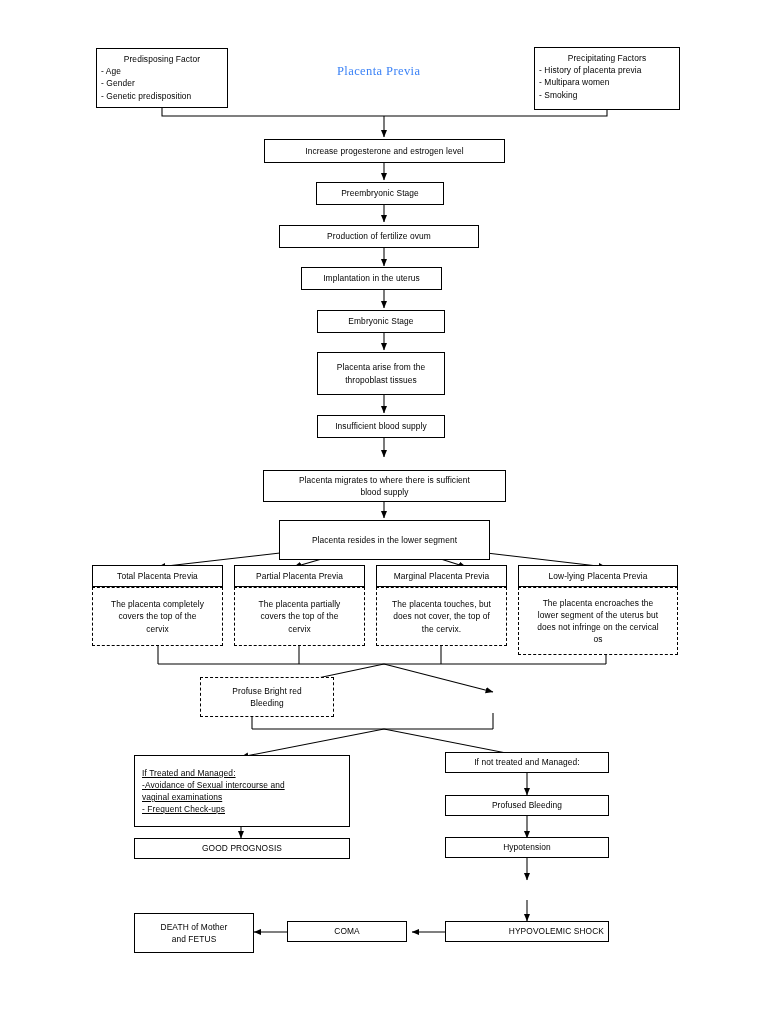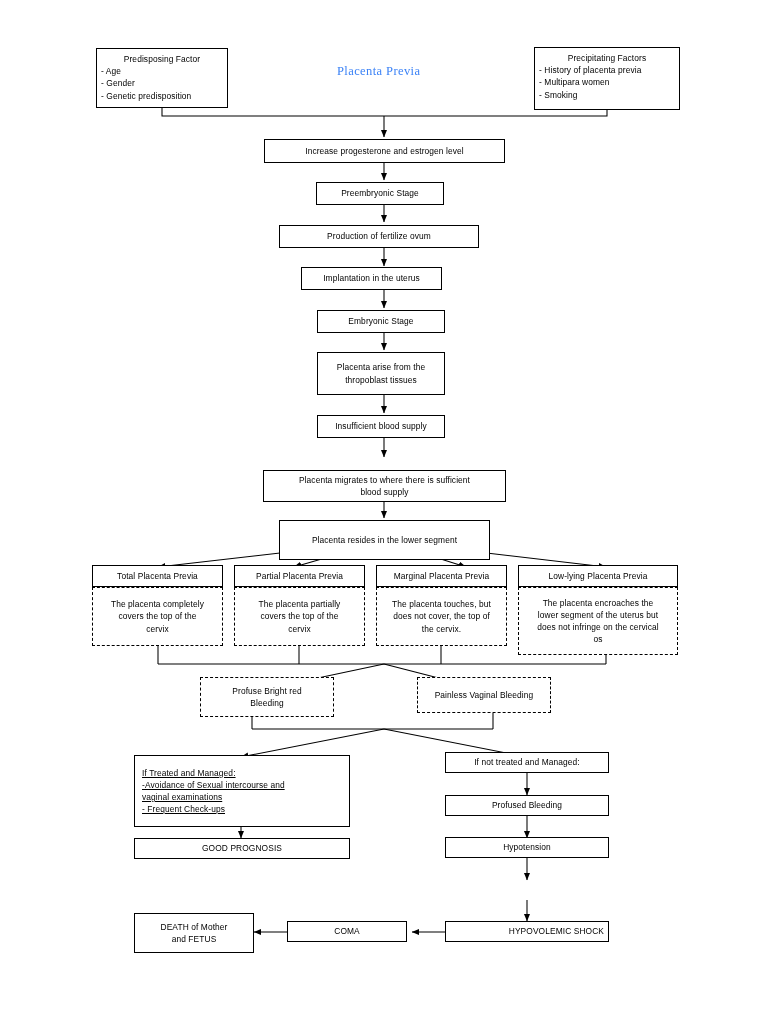--- a/index.html
+++ b/index.html
@@ -202,23 +202,20 @@
 lower segment of the uterus but
 does not infringe on the cervical
 os</span>
   </div>
 
   <div class="node dashed" style="left:200px; top:677px; width:134px; height:40px;align-items:center;">
     <span class="txt">Profuse Bright red
 Bleeding</span>
   </div>
 
-  <div class="node dashed" style="left:417px; top:677px; width:134px; height:36px;">
-    <span class="txt">Painless Vaginal Bleeding</span>
-  </div>
 
   <div class="node solid left" style="left:134px; top:755px; width:216px; height:72px; padding-left:7px;text-decoration:underline;">
     <span class="txt">If Treated and Managed:
 -Avoidance of Sexual intercourse and
 vaginal examinations
 - Frequent Check-ups</span>
   </div>
 
   <div class="node solid" style="left:134px; top:838px; width:216px; height:21px;">
     <span class="txt">GOOD PROGNOSIS</span>

